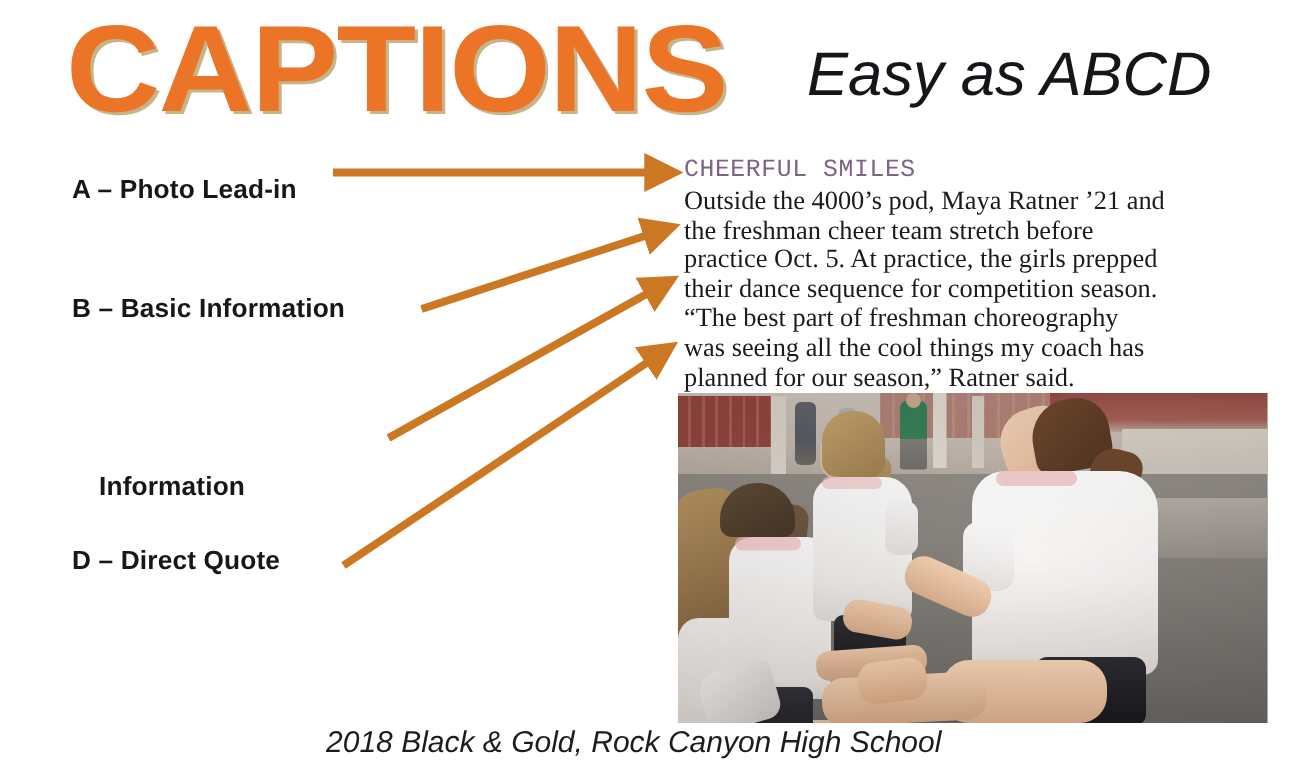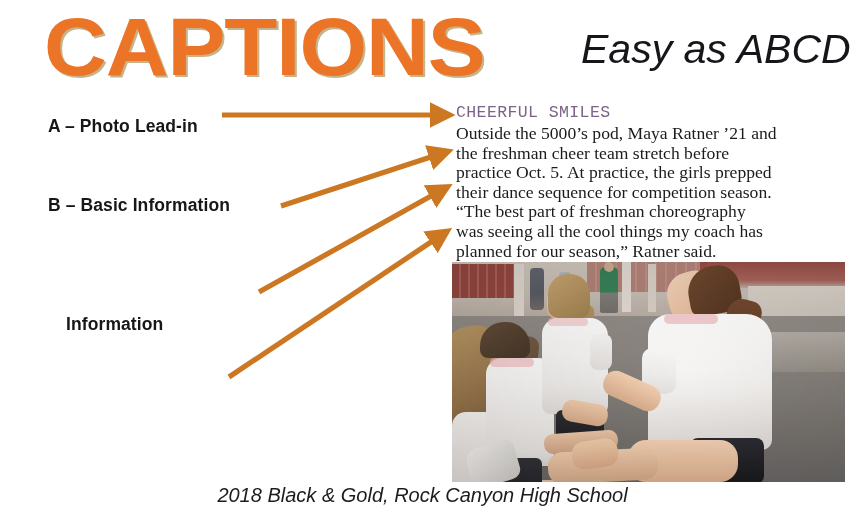--- a/index.html
+++ b/index.html
@@ -43,21 +43,20 @@
     position: absolute;
     left: 538px;
     top: 24px;
     font-family: "Liberation Sans", sans-serif;
     font-style: italic;
     font-weight: normal;
     font-size: 41px;
     line-height: 50px;
     color: #16161a;
     white-space: nowrap;
-    margin-left: 43px;
   }
 
   
   .abcd-label {
     position: absolute;
     font-family: "Liberation Sans", sans-serif;
     font-weight: bold;
     font-size: 17.5px;
     line-height: 21px;
     color: #171717;
@@ -378,37 +377,38 @@
   <div id="header">
     <div id="title">CAPTIONS</div>
     <div id="subtitle">Easy as ABCD</div>
   </div>
 
   <div class="abcd-label" id="label-a">A – Photo Lead-in</div>
   <div class="abcd-label" id="label-b">B – Basic Information</div>
   <div class="abcd-label" id="label-c">
     <span class="l2">Information</span>
   </div>
+  <div class="abcd-label" id="label-d">D – Direct Quote</div>
 
   <svg id="arrows" viewBox="0 0 860 511" width="860" height="511">
     <defs>
       <marker id="ah" markerWidth="5" markerHeight="5" refX="2.2" refY="2.5" orient="auto">
         <path d="M0,0 L5,2.5 L0,5 z" fill="#CC7722"></path>
       </marker>
     </defs>
     <line x1="222" y1="115" x2="441" y2="115" stroke="#CC7722" stroke-width="5.2" marker-end="url(#ah)"></line>
     <line x1="281" y1="206" x2="440" y2="154" stroke="#CC7722" stroke-width="5.2" marker-end="url(#ah)"></line>
     <line x1="259" y1="292" x2="440" y2="191" stroke="#CC7722" stroke-width="5.2" marker-end="url(#ah)"></line>
     <line x1="229" y1="377" x2="440" y2="236" stroke="#CC7722" stroke-width="5.2" marker-end="url(#ah)"></line>
   </svg>
 
   <div id="caption-block">
     <div id="kicker">CHEERFUL SMILES</div>
     <div id="caption-body">
-      <span class="cl">Outside the 5000’s pod, Maya Ratner ’21 and</span>
+      <span class="cl">Outside the 4000’s pod, Maya Ratner ’21 and</span>
       <span class="cl">the freshman cheer team stretch before</span>
       <span class="cl">practice Oct. 5. At practice, the girls prepped</span>
       <span class="cl">their dance sequence for competition season.</span>
       <span class="cl">“The best part of freshman choreography</span>
       <span class="cl">was seeing all the cool things my coach has</span>
       <span class="cl">planned for our season,” Ratner said.</span>
     </div>
     <div id="photo-credit">Photo: K. Cranston</div>
   </div>
 

